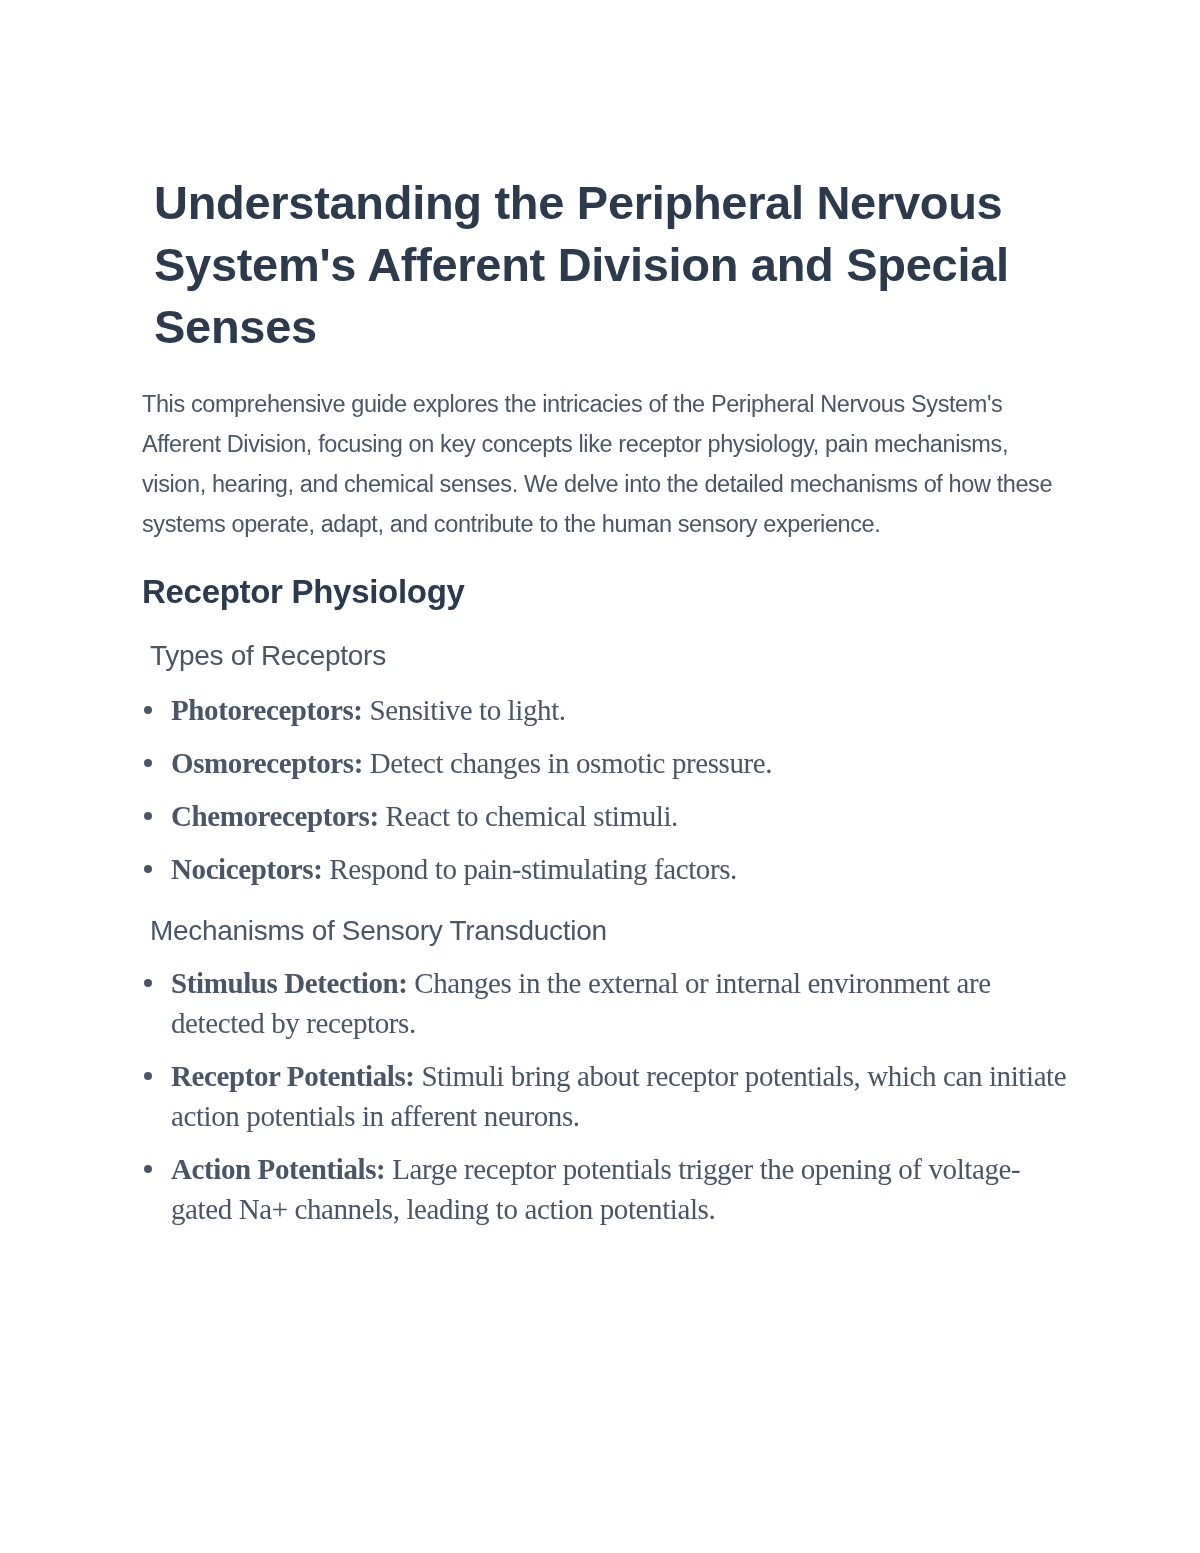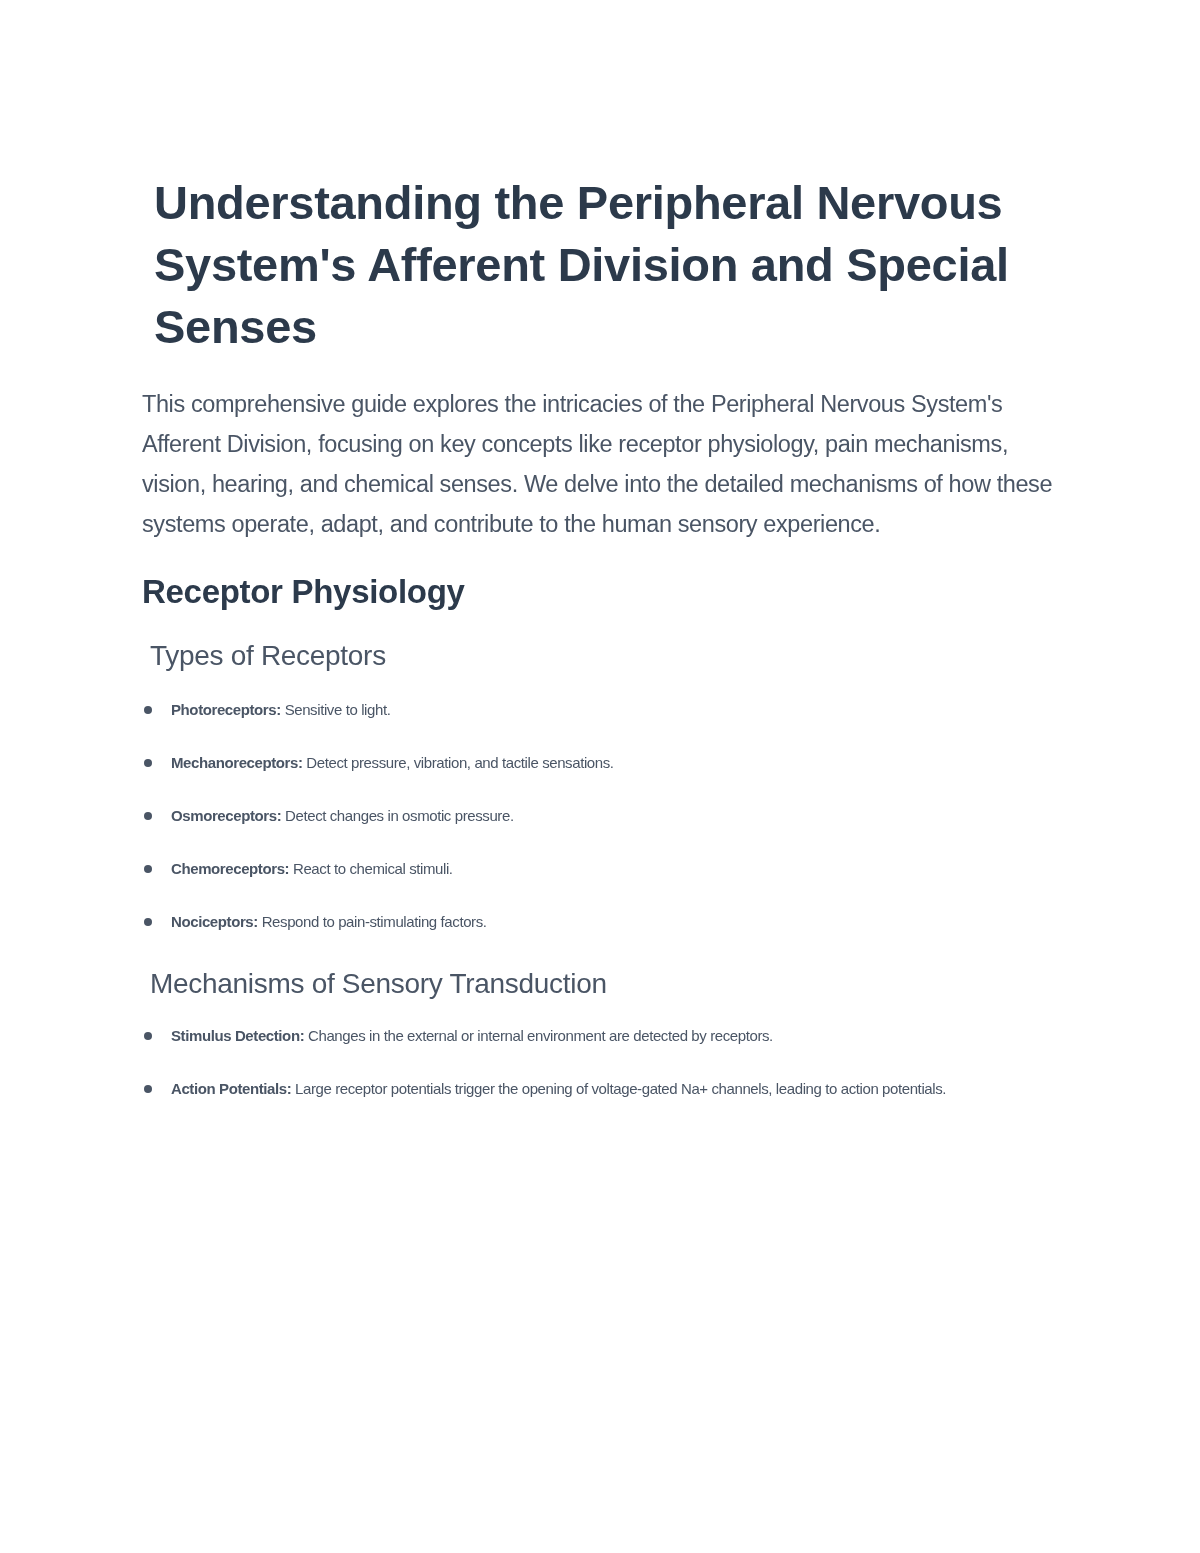--- a/index.html
+++ b/index.html
@@ -53,25 +53,26 @@
       letter-spacing: -0.3px;
     }
     ul.items {
       list-style: none;
       margin: 14px 0 0 0;
       padding: 0;
     }
     ul.items li {
       position: relative;
       padding-left: 29px;
-      font-size: 15px;
+      font-size: 29px;
       line-height: 40px;
       color: #4a5565;
       letter-spacing: -0.4px;
       margin-bottom: 13px;
+      font-family: Liberation Serif, serif;
     }
     ul.items li .bullet {
       position: absolute;
       left: 2px;
       top: 16px;
       width: 8px;
       height: 8px;
       border-radius: 50%;
       background: #4a5565;
     }
@@ -99,24 +100,20 @@
 
   <h3 class="subsection">Types of Receptors</h3>
 
   <ul class="items">
     <li>
       <span class="bullet"></span>
       <span class="term">Photoreceptors:</span><span> Sensitive to light.</span>
     </li>
     <li>
       <span class="bullet"></span>
-      <span class="term">Mechanoreceptors:</span><span> Detect pressure, vibration, and tactile sensations.</span>
-    </li>
-    <li>
-      <span class="bullet"></span>
       <span class="term">Osmoreceptors:</span><span> Detect changes in osmotic pressure.</span>
     </li>
     <li>
       <span class="bullet"></span>
       <span class="term">Chemoreceptors:</span><span> React to chemical stimuli.</span>
     </li>
     <li>
       <span class="bullet"></span>
       <span class="term">Nociceptors:</span><span> Respond to pain-stimulating factors.</span>
     </li>
@@ -124,16 +121,20 @@
 
   <h3 class="subsection">Mechanisms of Sensory Transduction</h3>
 
   <ul class="items mech">
     <li>
       <span class="bullet"></span>
       <span class="term">Stimulus Detection:</span><span> Changes in the external or internal environment are detected by receptors.</span>
     </li>
     <li>
       <span class="bullet"></span>
+      <span class="term">Receptor Potentials:</span><span> Stimuli bring about receptor potentials, which can initiate action potentials in afferent neurons.</span>
+    </li>
+    <li>
+      <span class="bullet"></span>
       <span class="term">Action Potentials:</span><span> Large receptor potentials trigger the opening of voltage-gated Na+ channels, leading to action potentials.</span>
     </li>
   </ul>
 </div>
 
 </body></html>

